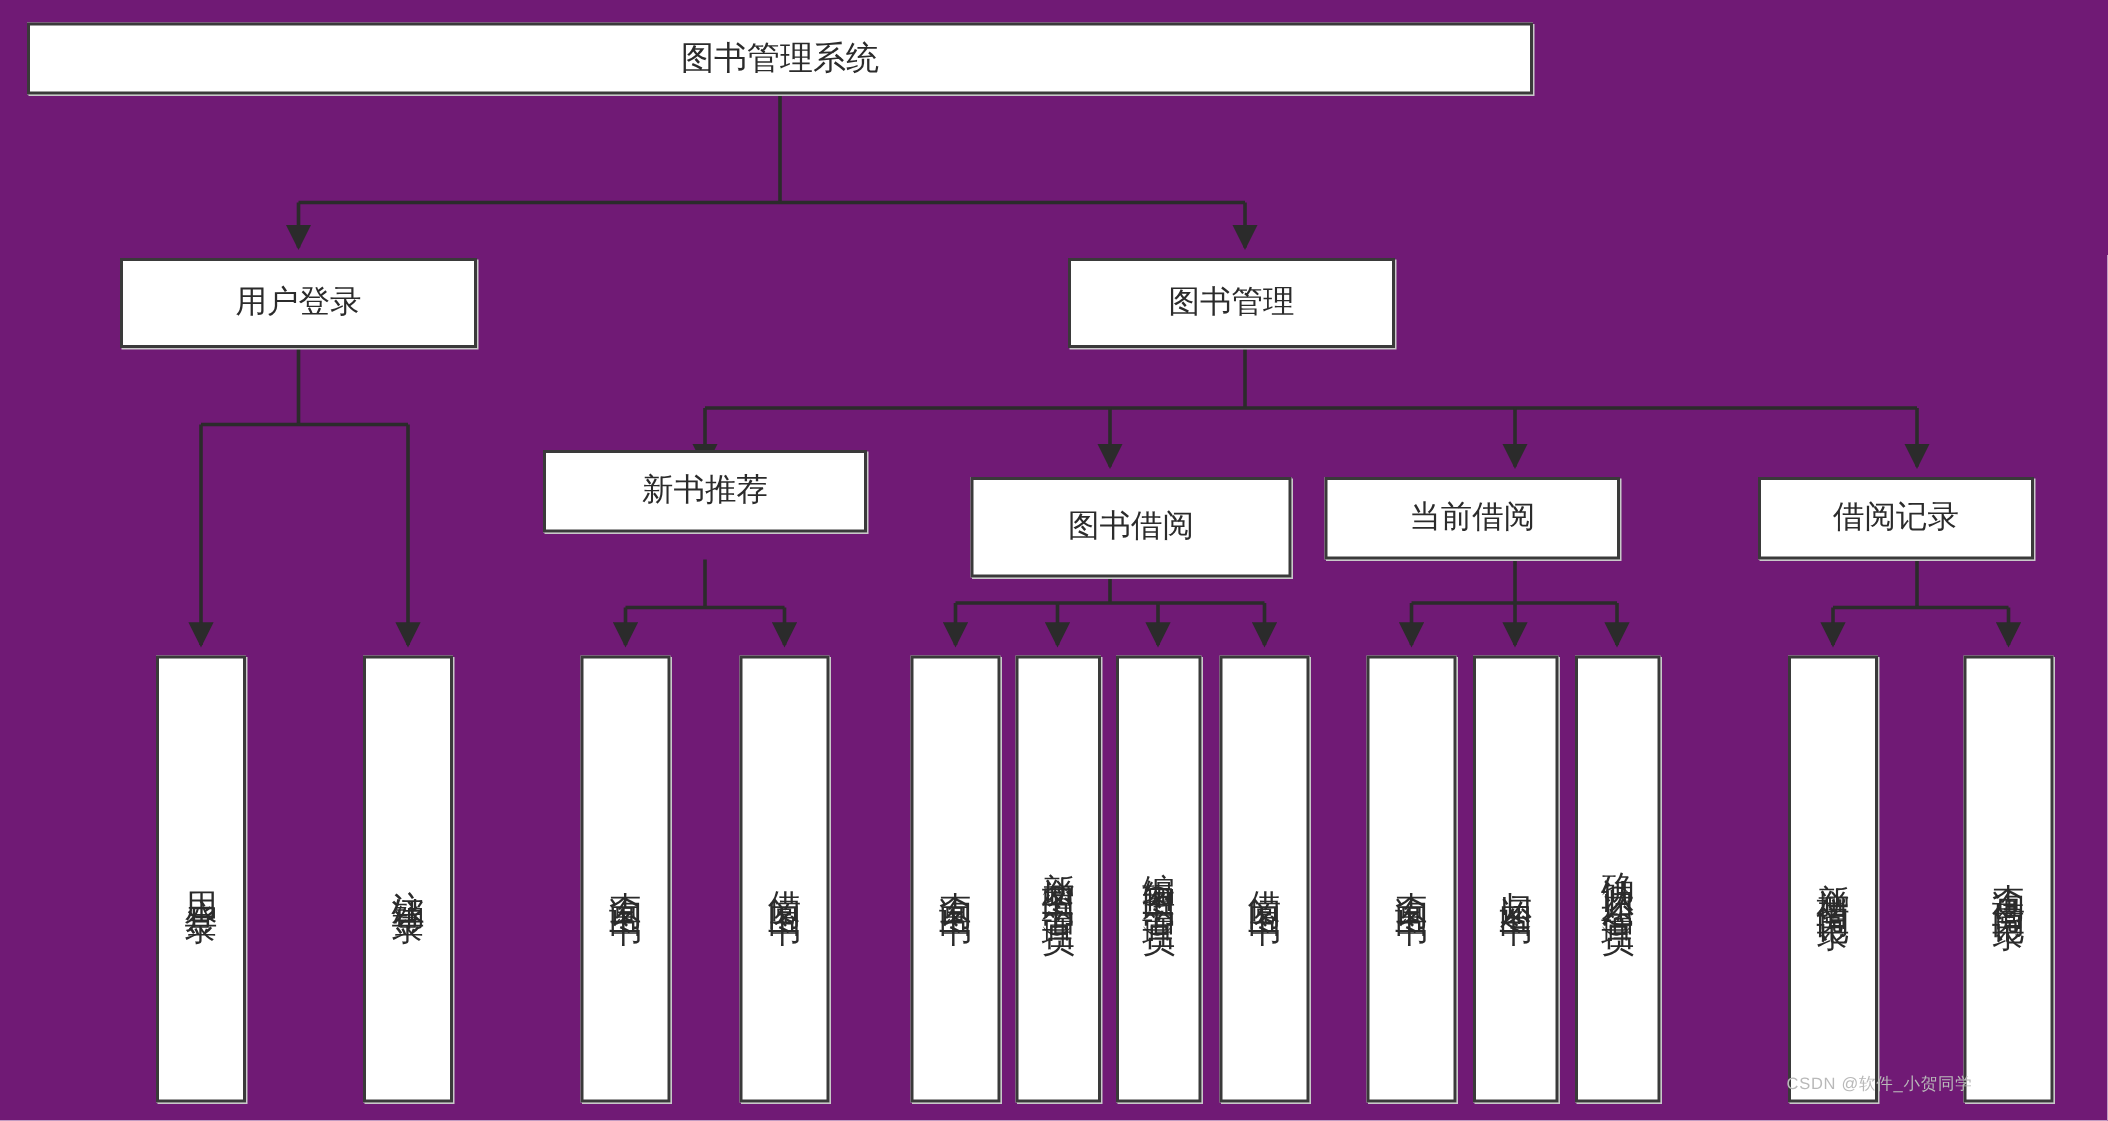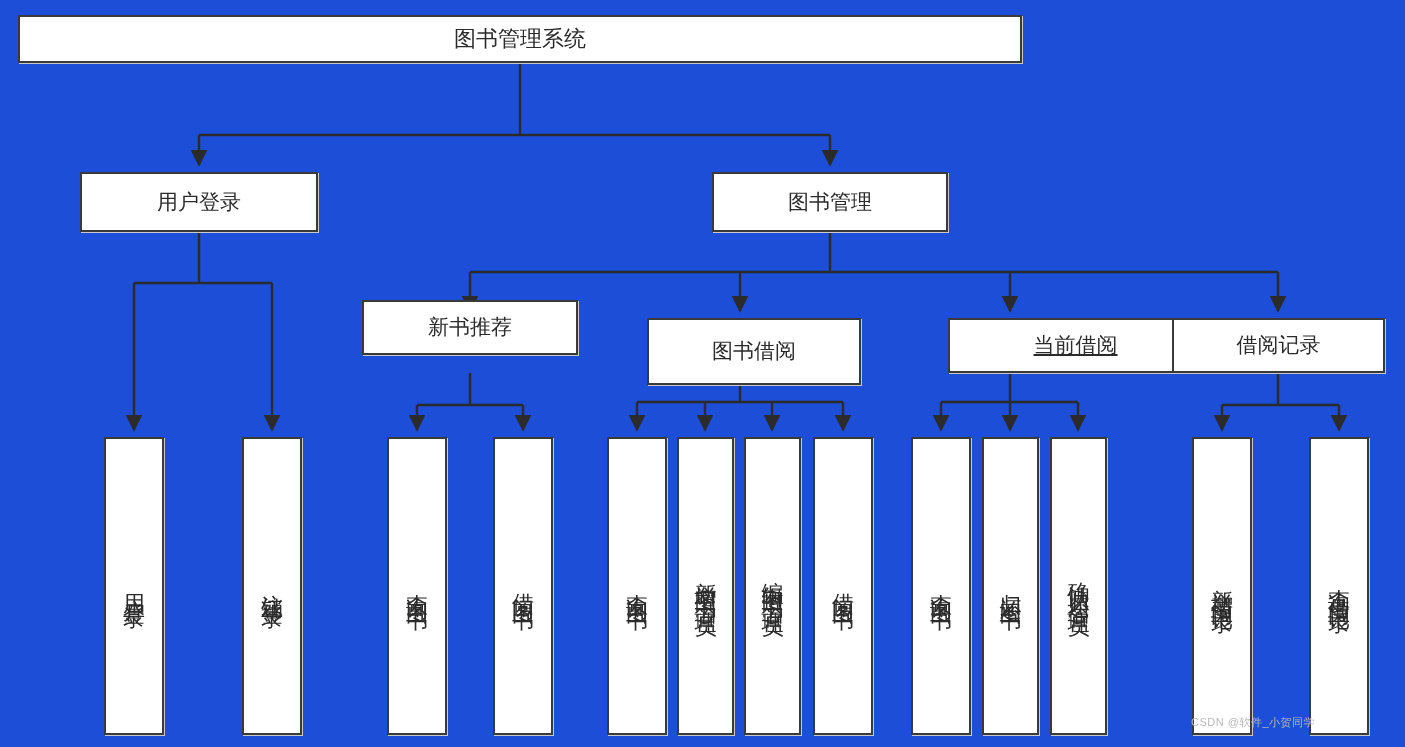--- a/index.html
+++ b/index.html
@@ -4,21 +4,21 @@
 <style>
   html,body{margin:0;padding:0;background:#ffffff;}
   body{
     font-family:"Liberation Sans","DejaVu Sans",sans-serif;
     -webkit-font-smoothing:antialiased;
   }
   #canvas{
     position:relative;
     width:1405px;
     height:747px;
-    background:#1d4ed8;
+    background:#701a75;
     overflow:hidden;
   }
   svg#wires{
     position:absolute;
     left:0; top:0;
     width:1405px;
     height:747px;
     pointer-events:none;
   }
   .node{
@@ -120,37 +120,37 @@
   </svg>
 
   <div class="node h root" style="left:18px; top:15px; width:1004px; height:48px;">
     <span class="lbl">图书管理系统</span>
   </div>
 
   <div class="node h" style="left:80px; top:172px; width:238px; height:60px;">
     <span class="lbl">用户登录</span>
   </div>
 
-  <div class="node h" style="left:712px; top:172px; width:236px; height:60px;">
+  <div class="node h" style="left:712px; top:172px; width:218px; height:60px;">
     <span class="lbl">图书管理</span>
   </div>
 
   <div class="node h" style="left:362px; top:300px; width:216px; height:55px;">
     <span class="lbl">新书推荐</span>
   </div>
 
   <div class="node h" style="left:647px; top:318px; width:214px; height:67px;">
     <span class="lbl">图书借阅</span>
   </div>
 
-  <div class="node h" style="left:948px; top:318px; width:255px; height:55px;text-decoration:underline;">
+  <div class="node h" style="left:883px; top:318px; width:197px; height:55px;">
     <span class="lbl">当前借阅</span>
   </div>
 
-  <div class="node h" style="left:1172px; top:318px; width:213px; height:55px;">
+  <div class="node h" style="left:1172px; top:318px; width:184px; height:55px;">
     <span class="lbl">借阅记录</span>
   </div>
 
   <div class="node v" style="left:104px; top:437px; width:60px; height:298px;">
     <span class="lbl">用户登录</span>
   </div>
 
   <div class="node v" style="left:242px; top:437px; width:60px; height:298px;">
     <span class="lbl">注销登录</span>
   </div>

